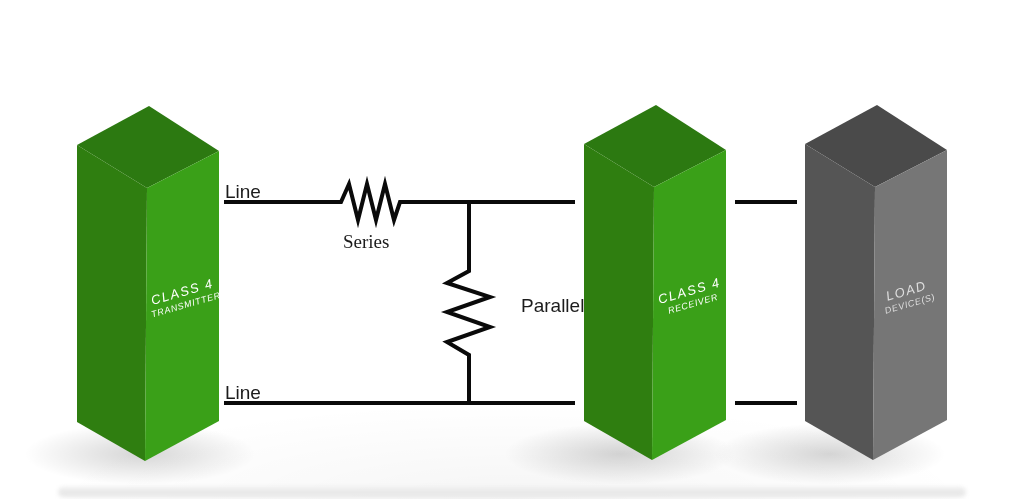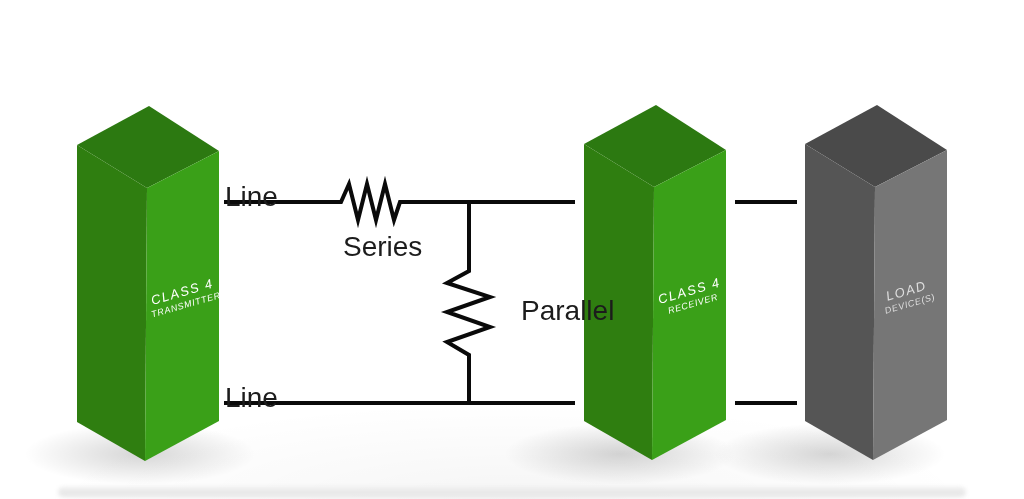--- a/index.html
+++ b/index.html
@@ -55,27 +55,27 @@
   }
   .pillar-load .pillar-label{left:62px;color:#dedede;}
   .pl-line1{display:block;font-size:13px;letter-spacing:0.12em;white-space:nowrap;}
   .pl-line2{display:block;font-size:9px;letter-spacing:0.08em;white-space:nowrap;}
 
   .wires{position:absolute;left:0;top:0;}
   .wire{stroke:var(--wire,#0a0a0a);stroke-width:4;fill:none;stroke-linejoin:miter;stroke-miterlimit:6;}
 
   .diagram-label{
     position:absolute;
-    font-size:28px;
+    font-size:19px;
     color:var(--label-text,#1c1c1c);
     white-space:nowrap;
   }
   .label-line-top{left:225px;top:181px;}
   .label-line-bottom{left:225px;top:382px;}
-  .label-series{left:343px;top:231px;}
+  .label-series{left:343px;top:231px;font-family:Liberation Serif, serif;}
   .label-parallel{left:521px;top:295px;}
 </style>
 </head>
 <body>
 
 <div class="canvas">
 
   <div class="floor-glow"></div>
   <div class="floor-band"></div>
   <div class="pillar-shadow shadow-transmitter"></div>

